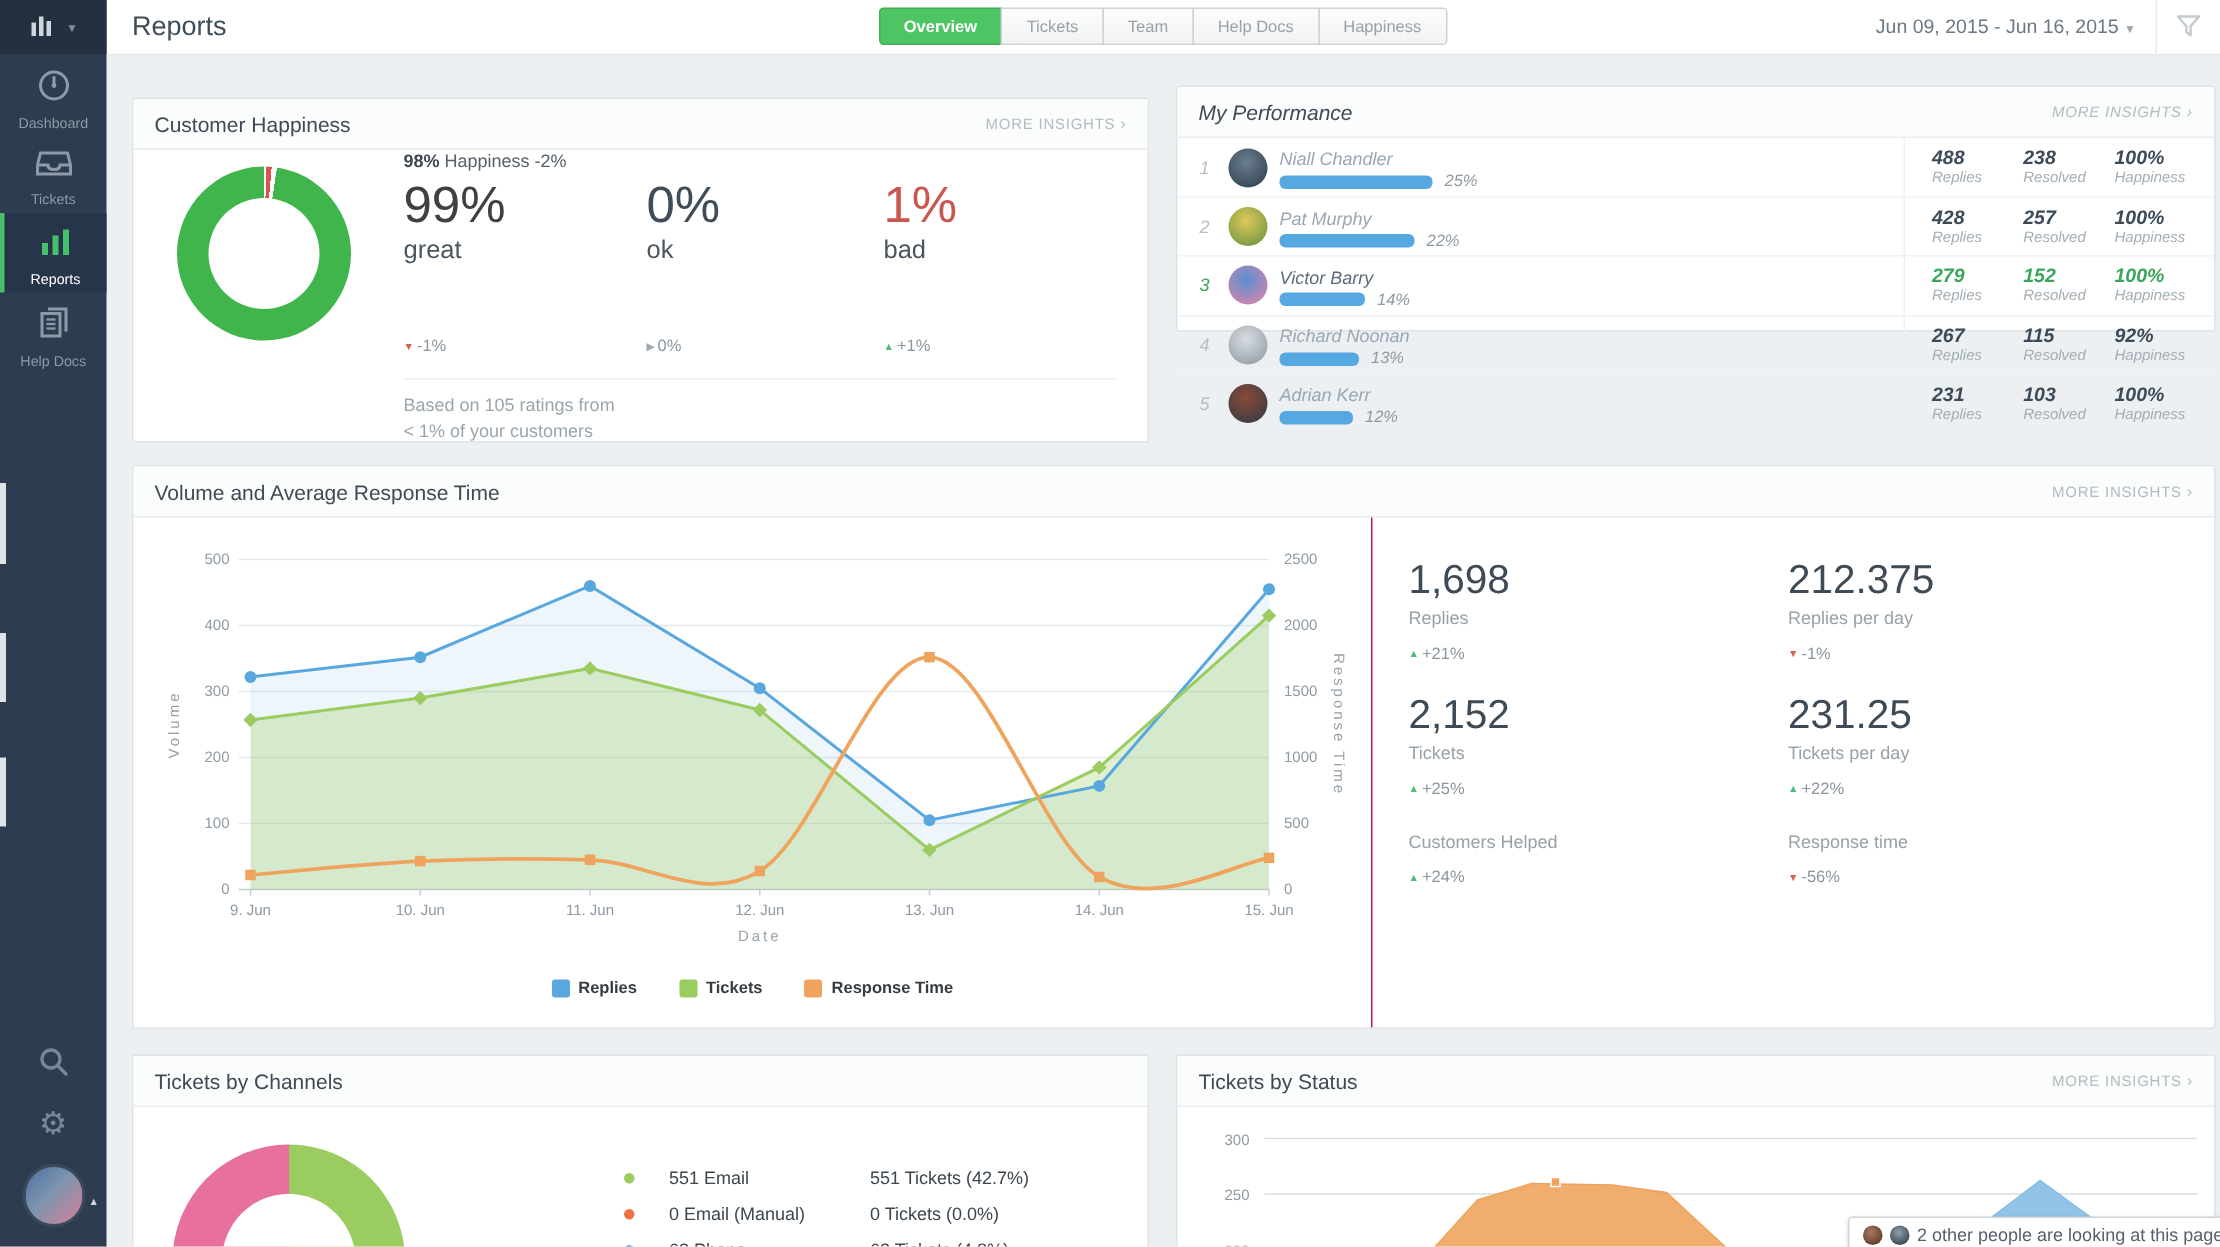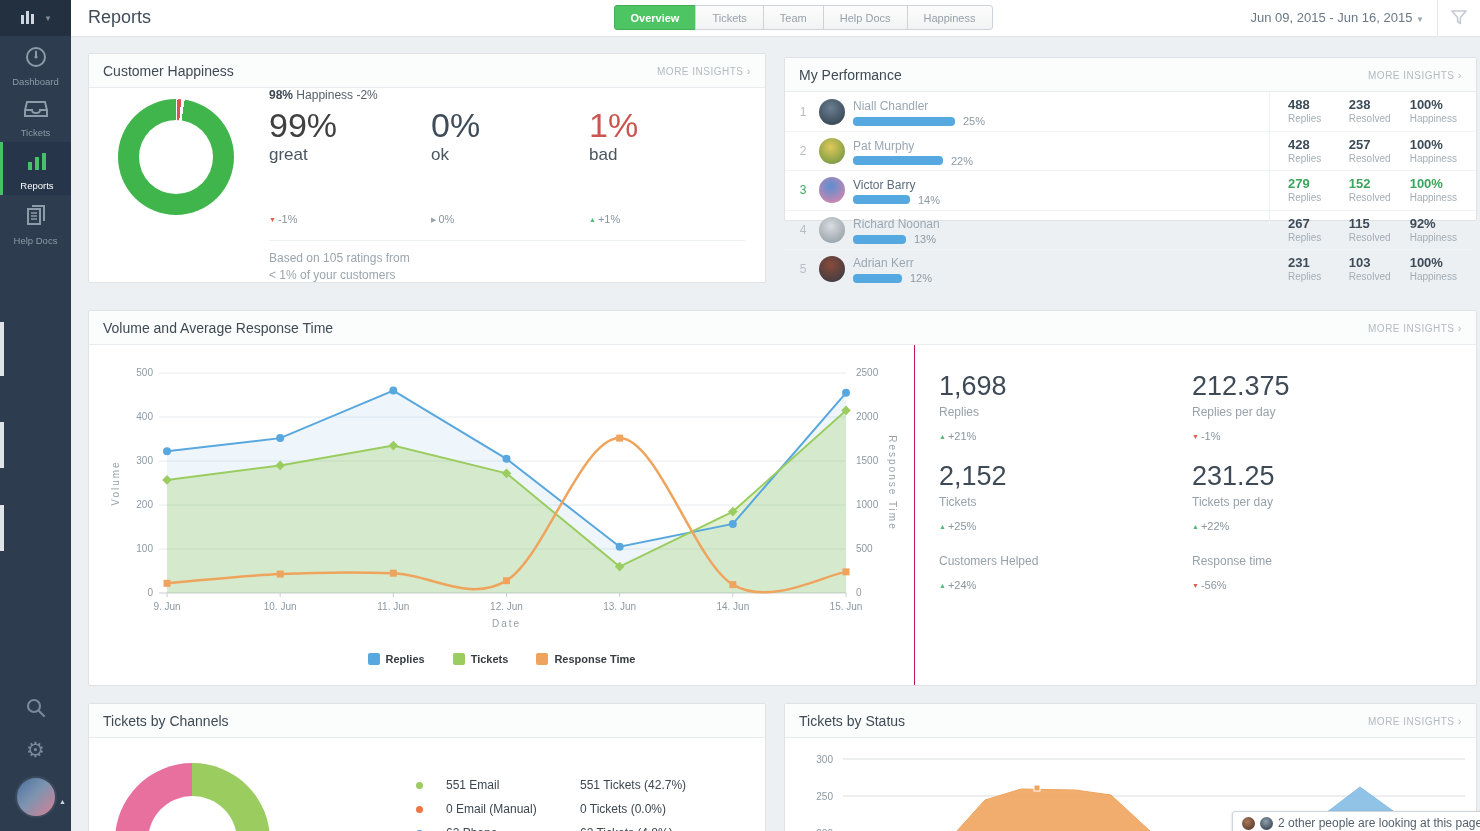--- a/index.html
+++ b/index.html
@@ -15,40 +15,40 @@
   .nav-item.active .nav-label { color:#fff; }
   .side-strip { position:absolute; left:0; width:4px; background:#e9edf0; opacity:.95; }
   .side-bottom-icon { position:absolute; left:0; width:71px; text-align:center; cursor:pointer; }
   .gear-glyph { font-size:21px; color:#78879a; line-height:1; }
   .side-avatar { position:absolute; left:15px; top:776px; width:42px; height:42px; border-radius:50%;
                  background:linear-gradient(135deg,#4a6fa0 0%,#7d94b0 45%,#d77f95 100%); border:2px solid #3a4a5c; cursor:pointer; }
   .side-avatar-caret { position:absolute; left:59px; top:798px; font-size:7px; color:#cfd6dd; }
   
   .topbar { position:absolute; left:71px; top:0; right:0; height:37px; background:#fff; border-bottom:1px solid #e2e5e8; z-index:20; }
   .page-title { position:absolute; left:17px; top:7px; font-size:18px; color:#404c59; }
-  .tabs { position:absolute; left:50%; transform:translateX(-50%); top:5px; display:flex;margin-left:28px; }
+  .tabs { position:absolute; left:50%; transform:translateX(-50%); top:5px; display:flex; }
   .tab { font-size:11px; padding:6px 16px 5px; color:#97a1ab; background:linear-gradient(#fdfdfd,#f1f2f3);
          border:1px solid #cdd3d7; margin-left:-1px; cursor:pointer; white-space:nowrap; }
   .tab:first-child { border-radius:3px 0 0 3px; }
   .tab:last-child { border-radius:0 3px 3px 0; }
   .tab.active { background:#4ec563; border-color:#41ad55; color:#fff; font-weight:bold; }
   .date-range { position:absolute; right:56px; top:10px; font-size:13px; color:#6b7885; cursor:pointer; }
   .date-caret { font-size:8px; color:#9aa5ad; }
   .topbar-divider { position:absolute; right:42px; top:0; width:1px; height:37px; background:#e5e8ea; }
   .filter-btn { position:absolute; right:13px; top:10px; cursor:pointer; }
   
   .main { position:absolute; left:71px; top:37px; right:0; bottom:0; background:#edf0f2; overflow:hidden; }
   .card { position:absolute; background:#fff; border:1px solid #dfe3e6; border-radius:2px; }
   .card-header { height:34px; background:#fbfcfc; border-bottom:1px solid #e9ecee; display:flex; align-items:center;
                  justify-content:space-between; padding:0 14px; }
   .card-title { font-size:14px; color:#3f4a54; }
   .more-link { font-size:10px; letter-spacing:.5px; color:#b3bac0; cursor:pointer; }
   .more-link .chev { font-size:11px; }
-  #card-happiness { left:17px; top:16px; width:678px; height:230px; }
-  #card-performance { left:713px; top:20px; width:693px; height:164px; }
+  #card-happiness { left:17px; top:28px; width:678px; height:230px; }
+  #card-performance { left:713px; top:20px; width:693px; height:164px;font-style:italic; }
   #card-volume { left:17px; top:273px; width:1389px; height:376px; }
   #card-channels { left:17px; top:666px; width:678px; height:300px; }
   #card-status { left:713px; top:666px; width:693px; height:300px; }
   .card-body { position:relative; width:100%; height:calc(100% - 34px); }
   
   .donut { position:absolute; border-radius:50%; }
   .donut::after { content:''; position:absolute; background:#fff; border-radius:50%; }
   #happiness-donut { left:29px; top:11px; width:116px; height:116px; }
   #happiness-donut::after { inset:21px; }
   .hz-summary { position:absolute; left:180px; top:0; font-size:12px; color:#55606a; }

